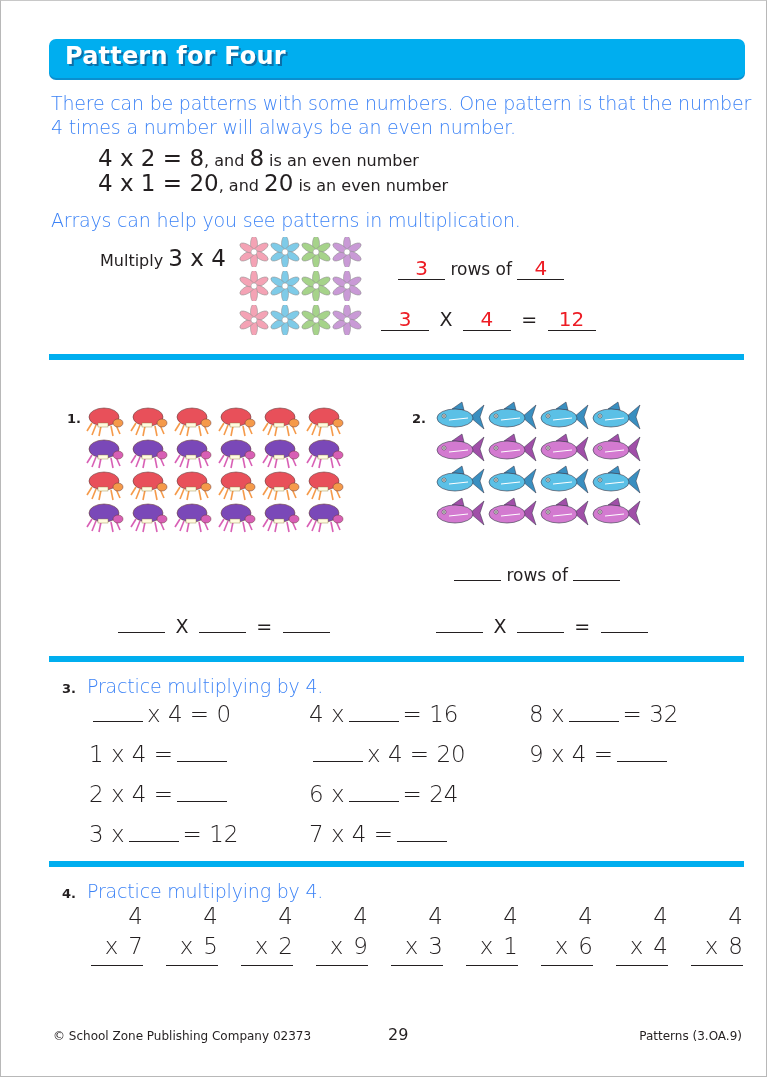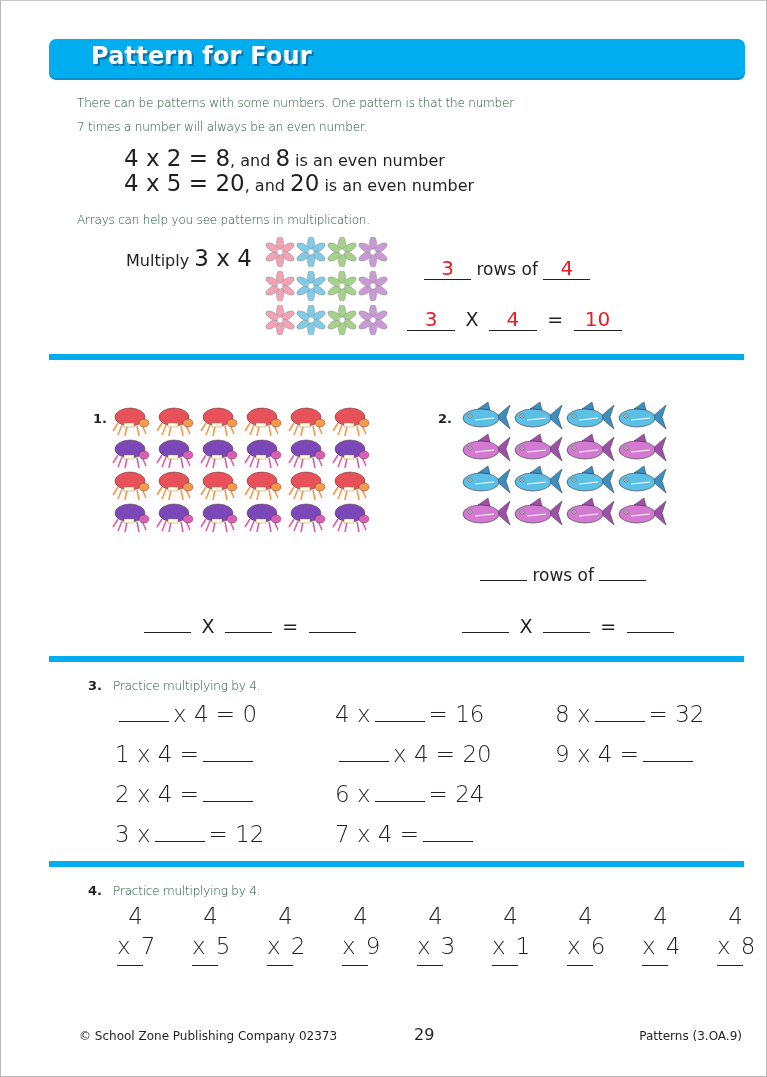--- a/index.html
+++ b/index.html
@@ -1,24 +1,24 @@
 <!DOCTYPE html>
 <html><head>
   <meta charset="utf-8">
   <style>
     * { box-sizing: border-box; margin: 0; padding: 0; }
     html, body { width: 767px; height: 1077px; background: #ffffff; }
     body { font-family: "DejaVu Sans", sans-serif; color: #231f20; position: relative; overflow: hidden; }
     .page { position: absolute; left: 0; top: 0; width: 767px; height: 1077px; border: 1px solid #b8b8b8; border-top-color: #c8c8c8; background: #fff; }
-    .abs { position: absolute; padding-left: 26px; }
+    .abs { position: absolute; }
 
     .title-bar { left: 48px; top: 38px; width: 696px; height: 39px; background: #00aeef; border-radius: 7px; box-shadow: 0 2px 0 #0a8fcf; }
     .title-text { left: 16px; top: 3px; font-family: "DejaVu Sans", sans-serif; font-weight: bold; font-size: 24px; color: #fff; letter-spacing: 0.2px; text-shadow: 2px 2px 0 #0b6fa8; }
 
-    .body-text { font-size: 12px; line-height: 24px; color: #14532d; font-weight: 300; letter-spacing: -0.2px; }
+    .body-text { font-size: 19px; line-height: 24px; color: #3b82f6; font-weight: 300; letter-spacing: -0.2px; }
     .big { font-size: 23px; }
     .ex-line { font-size: 16px; white-space: nowrap; }
     .ex-line .big { font-size: 23px; }
 
     .divider { left: 48px; width: 695px; height: 6px; background: #00aeef; }
 
     .blank { display: inline-block; border-bottom: 1.5px solid #231f20; text-align: center; color: #ed1c24; font-size: 20px; line-height: 22px; vertical-align: baseline; }
     .line-row { white-space: nowrap; font-size: 17px; }
     .line-row .op { font-size: 19px; margin: 0 5px; }
 
@@ -43,29 +43,29 @@
 <body>
 
 <div class="page">
 
   <div class="abs title-bar">
     <div class="abs title-text">Pattern for Four</div>
   </div>
 
   <div class="abs body-text" style="left:50px; top:90px;">
     <div>There can be patterns with some numbers. One pattern is that the number</div>
-    <div>7 times a number will always be an even number.</div>
+    <div>4 times a number will always be an even number.</div>
   </div>
 
   <div class="abs" style="left:97px; top:144px;">
     <div class="ex-line" style="height:25px;">
       <span class="big">4 x 2 = 8</span><span>, and </span><span class="big">8</span><span> is an even number</span>
     </div>
     <div class="ex-line" style="height:25px;">
-      <span class="big">4 x 5 = 20</span><span>, and </span><span class="big">20</span><span> is an even number</span>
+      <span class="big">4 x 1 = 20</span><span>, and </span><span class="big">20</span><span> is an even number</span>
     </div>
   </div>
 
   <div class="abs body-text" style="left:50px; top:207px;">Arrays can help you see patterns in multiplication.</div>
 
   <div class="abs" style="left:99px; top:244px; white-space:nowrap;">
     <span style="font-size:16px;">Multiply</span>
     <span style="font-size:23px;">3 x 4</span>
   </div>
 
@@ -208,21 +208,21 @@
     <span class="blank" style="width:47px;">3</span>
     <span>rows of</span>
     <span class="blank" style="width:47px;">4</span>
   </div>
 
   <div class="abs line-row" style="left:380px; top:307px;">
     <span class="blank" style="width:48px;">3</span>
     <span class="op">X</span>
     <span class="blank" style="width:48px;">4</span>
     <span class="op">=</span>
-    <span class="blank" style="width:48px;">10</span>
+    <span class="blank" style="width:48px;">12</span>
   </div>
 
   <div class="abs divider" style="top:353px;"></div>
 
 
   <div class="abs num-label" style="left:66px; top:410px;">1.</div>
   <div class="abs crab-grid" style="left:83px; top:404px;" id="crab-grid">
       <div><svg width="44" height="32" viewBox="0 0 44 32">
     <g stroke="#f59a4a" stroke-width="1.6" fill="none">
       <path d="M8 18 L3 26"></path>

